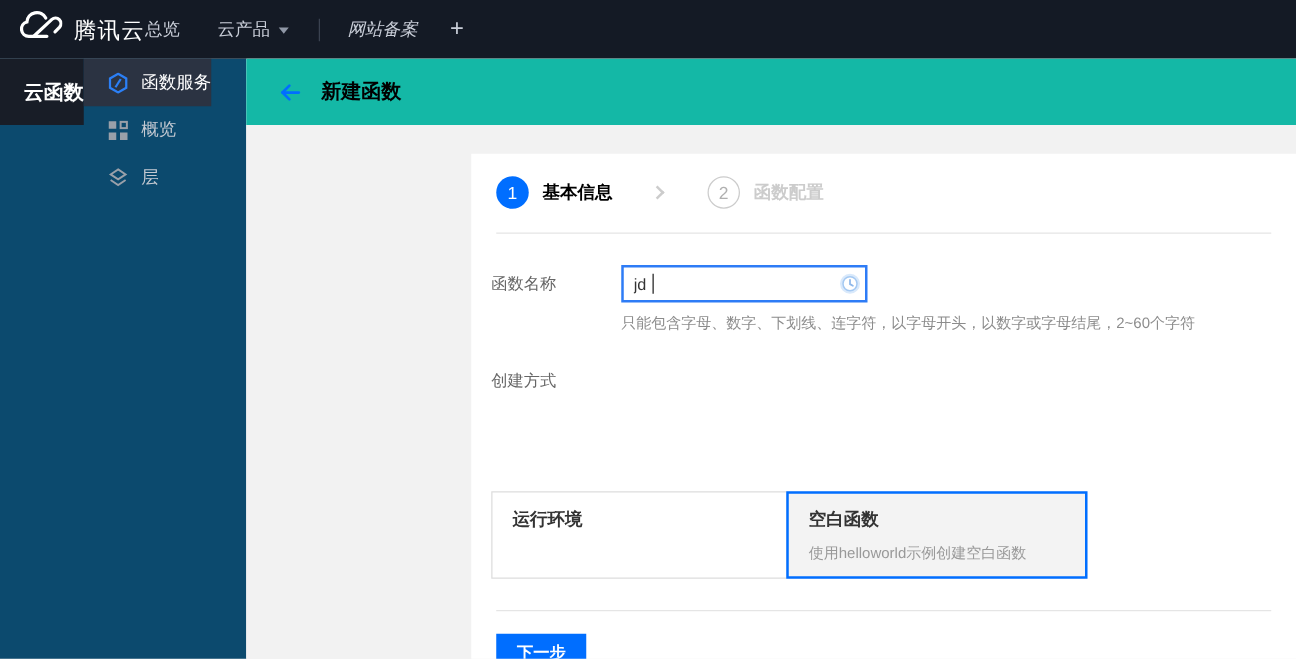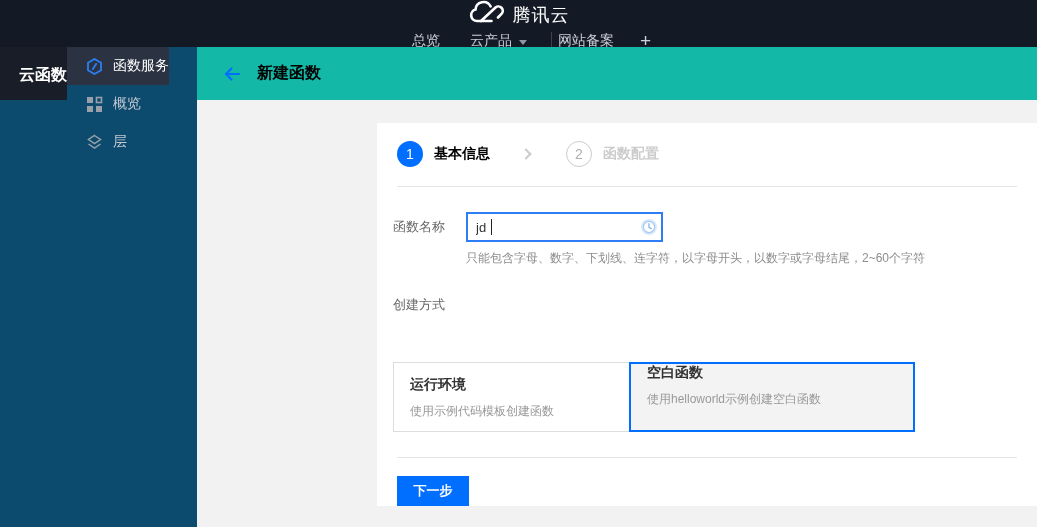--- a/index.html
+++ b/index.html
@@ -4,31 +4,31 @@
 <style>
   * { margin:0; padding:0; box-sizing:border-box; }
   html,body { width:1037px; height:527px; overflow:hidden; }
   body { font-family:"Liberation Sans", sans-serif; background:#f2f2f2; }
 
   .app { width:1037px; height:527px; display:grid;
          grid-template-rows:47px 1fr; grid-template-columns:197px 1fr;
          grid-template-areas:"nav nav" "side main"; }
 
   
-  .topnav { grid-area:nav; background:#141a25; display:flex; align-items:center; padding:0 14px;flex-direction:column; }
+  .topnav { grid-area:nav; background:#141a25; display:flex; align-items:center; padding:0 14px; }
   .brand { display:flex; align-items:center; cursor:pointer; }
   .brand-name { color:#fff; font-size:18px; margin-left:9px; letter-spacing:1px; }
   .topnav nav { display:flex; align-items:center; }
   .nav-item { color:#c9ced8; font-size:14px; cursor:pointer; display:flex; align-items:center; }
-  .nav-overview { margin-left:26px; }
+  .nav-overview { }
   .nav-products { margin-left:30px; }
   .caret-down { width:0; height:0; border-left:4px solid transparent; border-right:4px solid transparent;
                 border-top:5px solid #8f97a6; margin-left:7px; margin-top:2px; }
   .vdivider { width:1px; height:18px; background:#3a4250; margin-left:24px; }
-  .nav-record { margin-left:6px; }
+  .nav-record { margin-left:22px;font-style:italic; }
   .nav-plus { margin-left:26px; font-size:19px; color:#c9ced8; }
 
   
   .sidebar { grid-area:side; background:#0c4a6e; display:flex; }
   .sidebar-title { height:53px; line-height:55px; padding-left:19px; color:#fff;
                    font-size:16px; font-weight:bold; background:#181d27; }
   .side-item { height:38px; display:flex; align-items:center; padding-left:19px;
                color:#c5cad2; font-size:14px; cursor:pointer; }
   .side-item .icn { width:17px; height:17px; margin-right:10px; display:inline-flex; }
   .side-item.selected { background:#2b3342; color:#fff; }
@@ -51,21 +51,21 @@
   .step.inactive .step-num { background:#fff; border:1px solid #ccc; color:#b0b0b0; }
   .step.inactive .step-label { color:#ccc; }
   .step-label { font-size:14px; font-weight:bold; margin-left:11px; }
   .step-chevron { width:8px; height:8px; border-top:2px solid #ccc; border-right:2px solid #ccc;
                   transform:rotate(45deg); margin:0 36px 0 32px; }
 
   .divider { border-top:1px solid #e5e5e5; margin:0 20px; }
 
   
   .form { padding-left:16px; }
-  .form-row { display:flex; }
+  .form-row { display:flex;gap:31px; }
   .form-label { width:73px; flex:0 0 73px; font-size:13px; color:#666; line-height:30px; }
   .row-name { margin-top:25px; }
   .row-runtime { margin-top:18px; }
   .row-method { margin-top:22px;flex-direction:column; }
   .row-method .form-label { line-height:normal; padding-top:7px; }
 
   .input-wrap { position:relative; width:197px; height:30px; }
   .input-wrap input { width:100%; height:100%; border:2px solid #2e7cf6; outline:none;
                       font-size:13px; color:#333; padding:0 26px 0 8px; font-family:inherit; }
   .caret-bar { position:absolute; left:25px; top:7px; width:1px; height:16px; background:#222; }
@@ -74,21 +74,21 @@
 
   .select-box { width:197px; height:30px; border:1px solid #c5c8ce; background:#fff; cursor:pointer;
                 display:flex; align-items:center; justify-content:space-between; padding:0 10px; }
   .select-value { font-size:13px; color:#333; }
   .select-caret { width:0; height:0; border-left:4px solid transparent; border-right:4px solid transparent;
                   border-top:5px solid #878f9e; }
 
   .method-cards { display:flex; }
   .method-card { width:237px; height:70px; border:1px solid #ddd; background:#fff;
                  padding:13px 0 0 16px; cursor:pointer; }
-  .method-card.selected { width:286px; border:2px solid #006eff; background:#f3f3f3; margin-left:-1px; padding-top:0; }
+  .method-card.selected { width:241px; border:2px solid #006eff; background:#f3f3f3; margin-left:-1px; padding-top:12px; }
   .method-title { font-size:14px; font-weight:bold; color:#333; }
   .method-desc { font-size:12px; color:#999; margin-top:9px; }
 
   .divider-bottom { border-top:1px solid #e5e5e5; margin:25px 20px 0 20px; }
   .next-btn { display:block; margin:18px 0 17px 20px; width:72px; height:30px; background:#006eff;
               color:#fff; border:none; font-size:13px; cursor:pointer; font-family:inherit;font-weight:bold; }
 </style>
 </head>
 <body>
 
@@ -198,21 +198,20 @@
               <p class="hint">只能包含字母、数字、下划线、连字符，以字母开头，以数字或字母结尾，2~60个字符</p>
             </div>
           </div>
 
 
           <div class="form-row row-method">
             <label class="form-label">创建方式</label>
             <div class="method-cards">
               <div class="method-card">
                 <div class="method-title">运行环境</div>
-                <div class="method-desc">使用示例代码模板创建函数</div>
               </div>
               <div class="method-card selected">
                 <div class="method-title">空白函数</div>
                 <div class="method-desc">使用helloworld示例创建空白函数</div>
               </div>
             </div>
           </div>
 
         </div>
 

